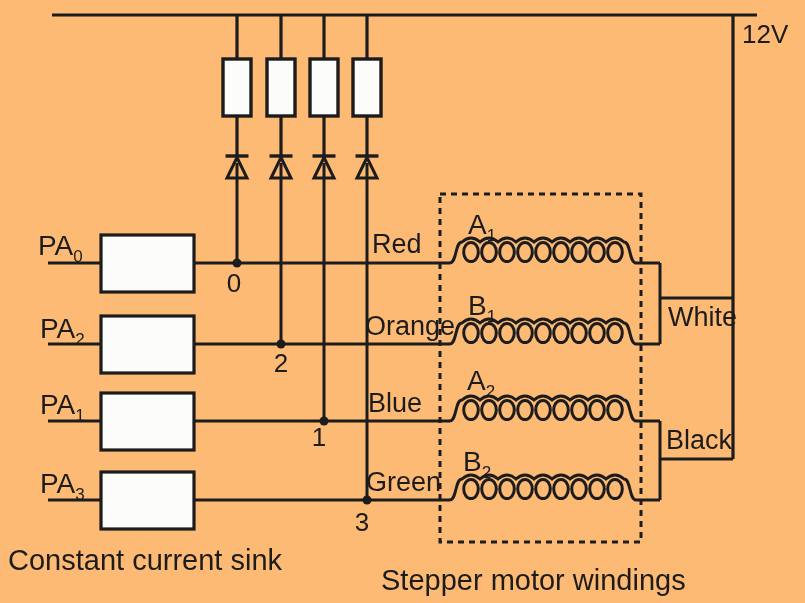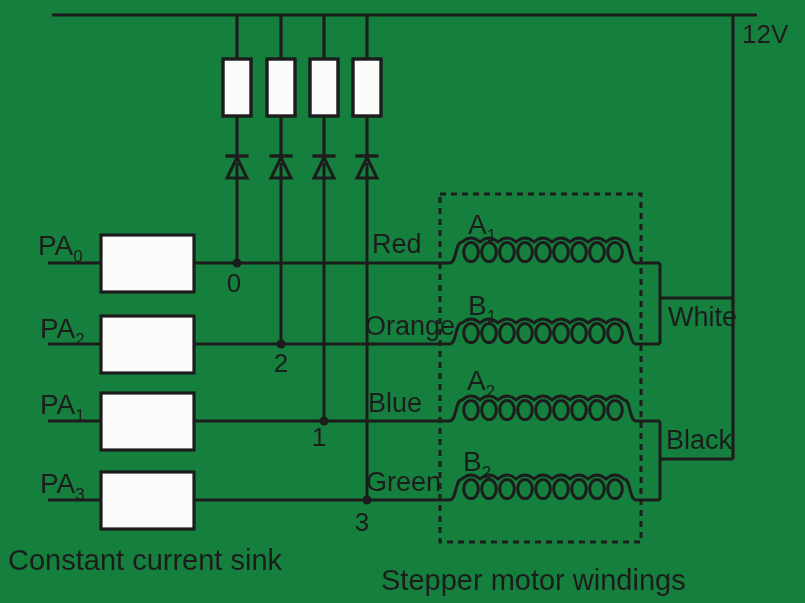--- a/index.html
+++ b/index.html
@@ -1,19 +1,19 @@
 <!DOCTYPE html>
 <html><head>
 <meta charset="utf-8">
 <style>
   html,body{margin:0;padding:0;background:#e8e8e8;}
   .page{
     position:relative;
     width:805px;height:603px;
-    background:#15803d;
+    background:#fdba74;
     font-family:"Liberation Sans", sans-serif;
     color:#1c1c1c;
     overflow:hidden;
   }
   svg{display:block;}
   svg text{
     font-family:"Liberation Sans", sans-serif;
     fill:#1c1c1c;
   }
   .lbl{font-size:27px;}

